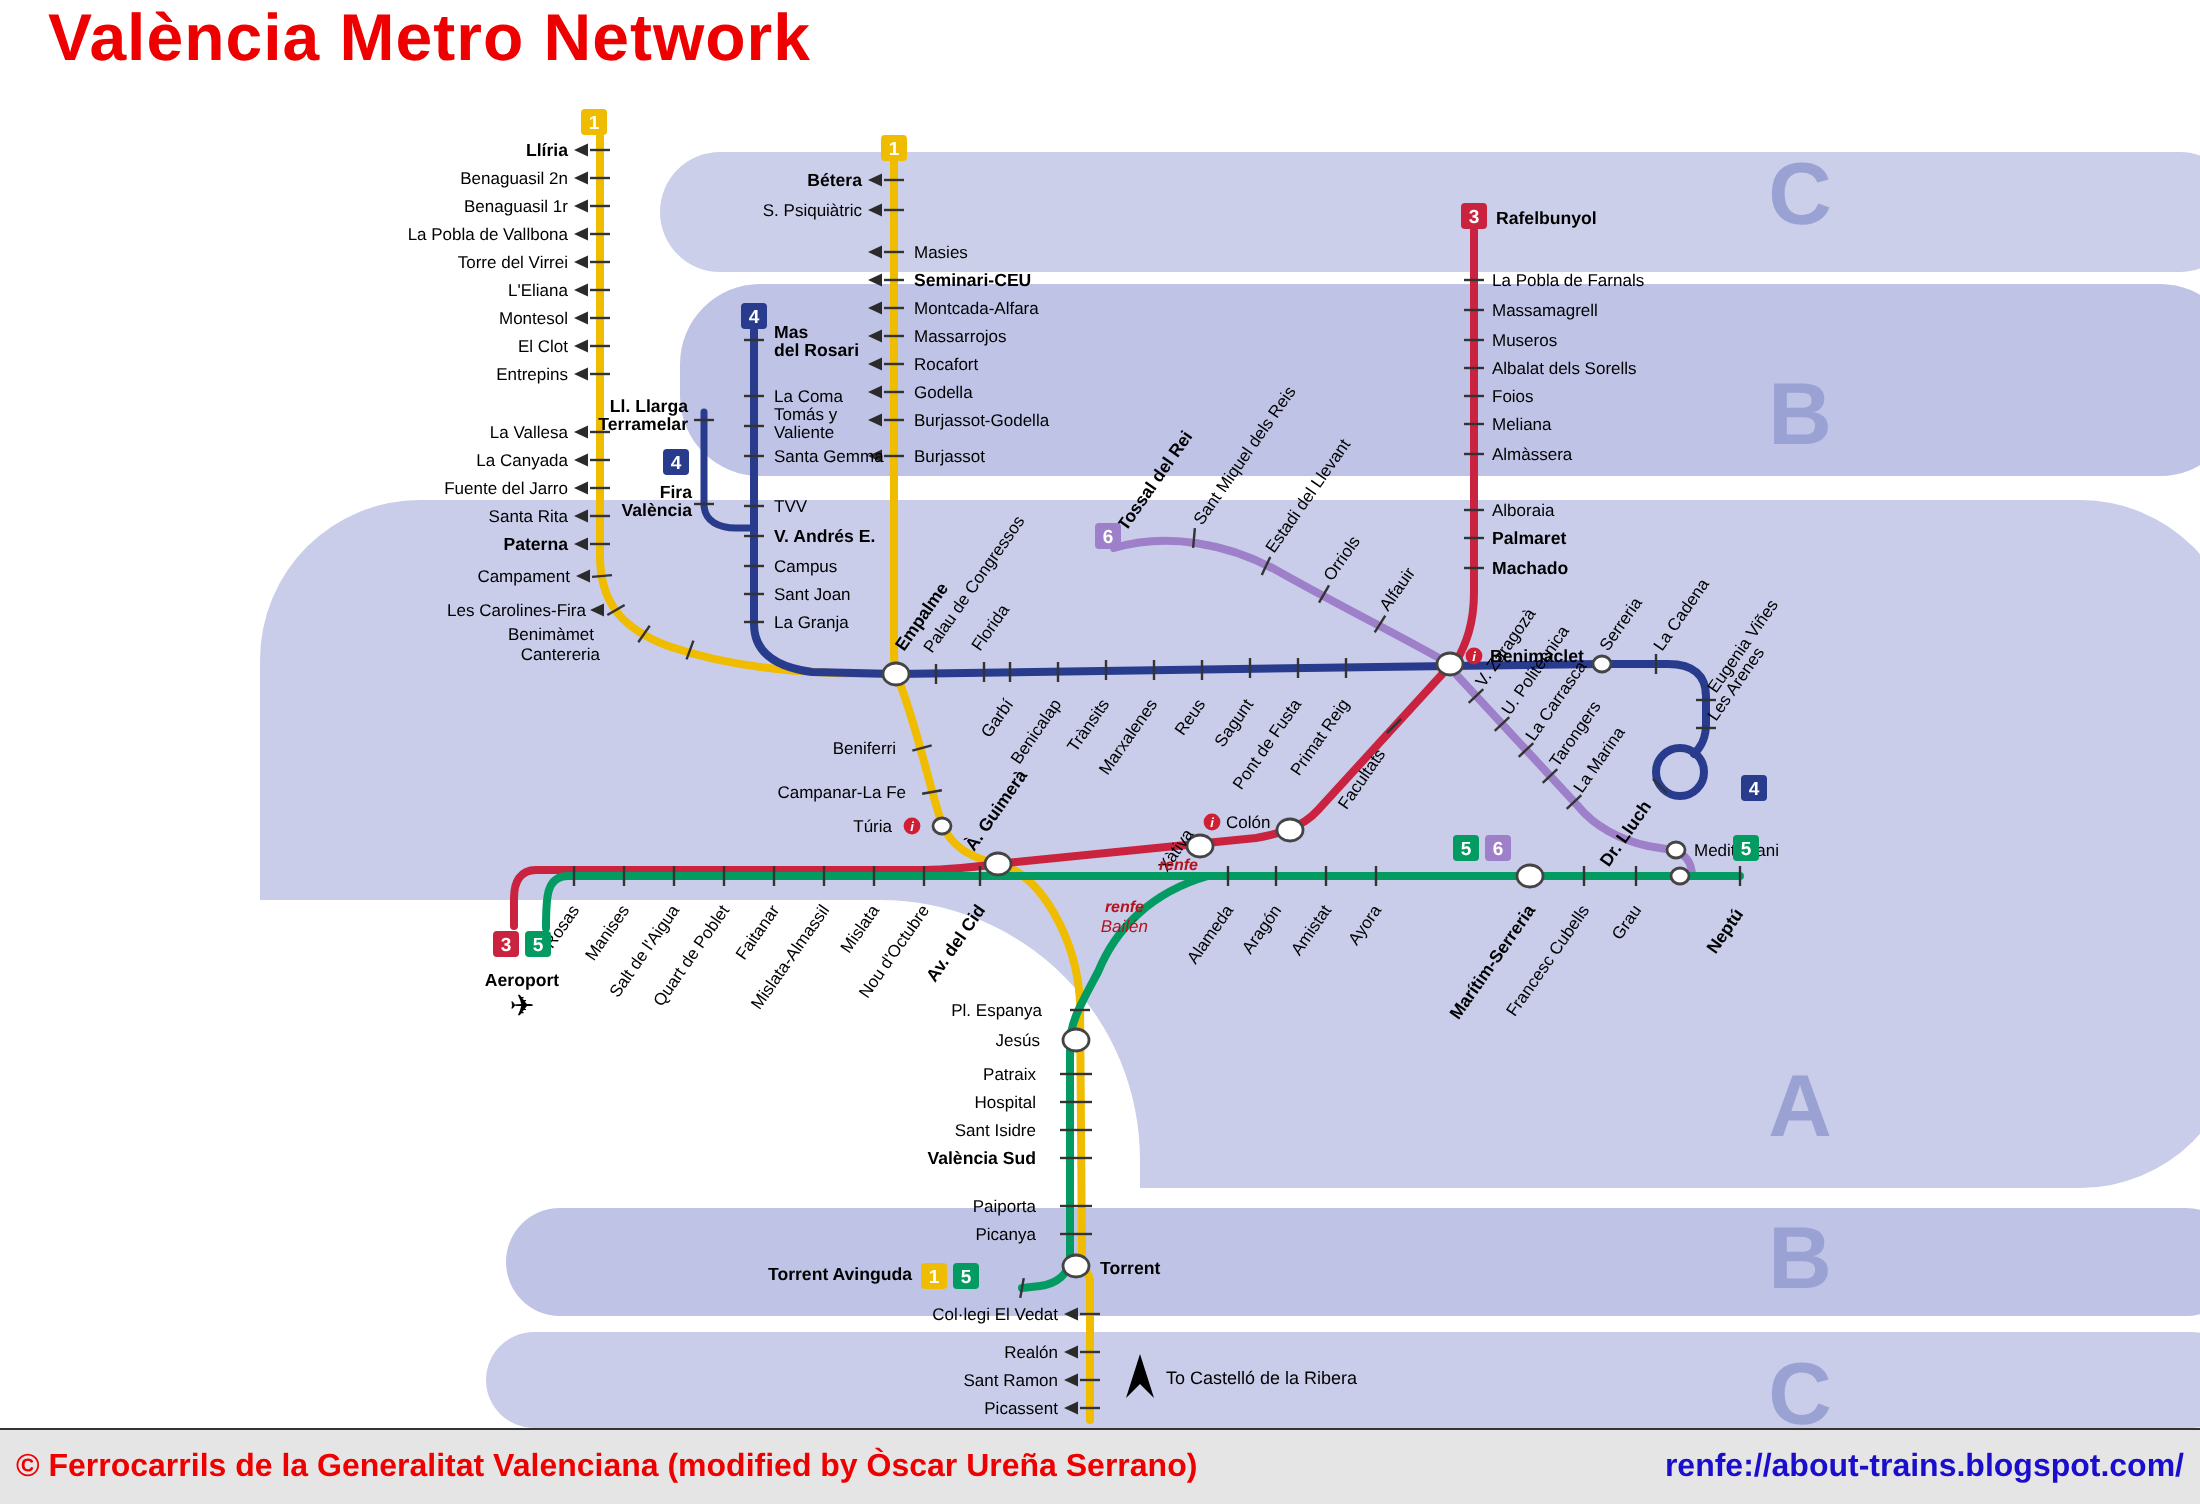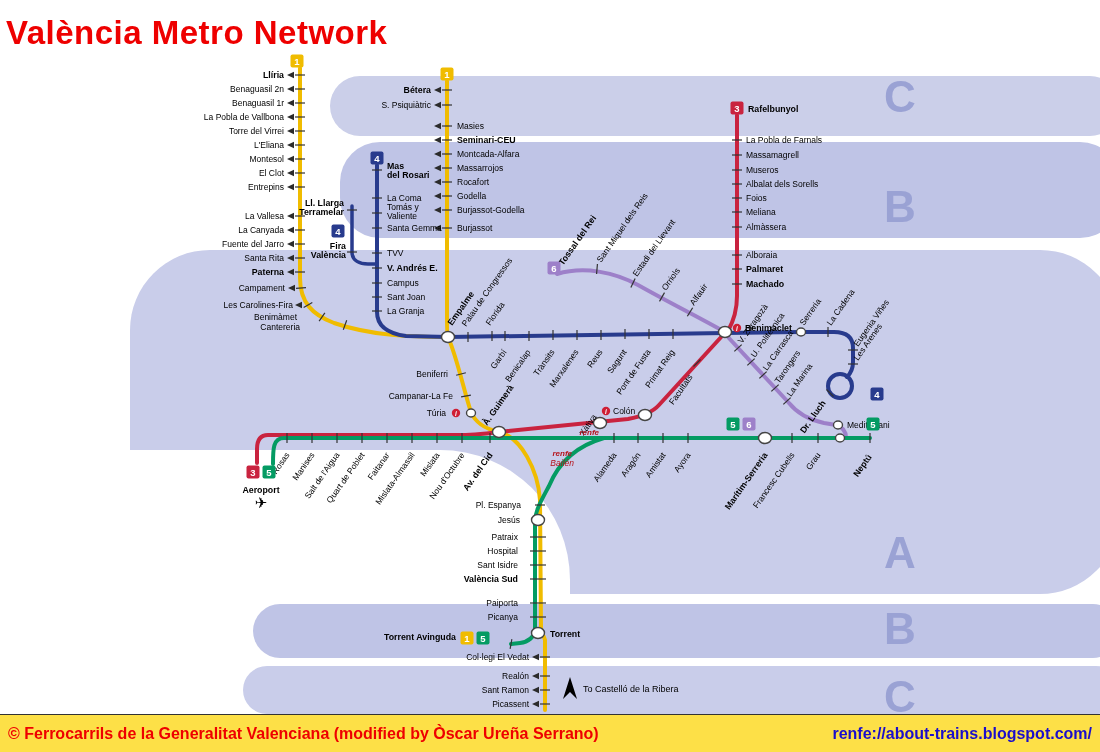--- a/index.html
+++ b/index.html
@@ -1,22 +1,22 @@
 <!DOCTYPE html>
 <html><head>
 <meta charset="utf-8">
 <style>
   html,body{margin:0;padding:0;background:#fff;}
   .page{position:relative;width:1100px;height:752px;background:#fff;overflow:hidden;
         font-family:"Liberation Sans",sans-serif;}
-  .header{position:absolute;top:0;left:0;right:15px;height:52px;display:flex;align-items:flex-end;padding-left:6px;}
+  .header{position:absolute;top:0;left:0;right:15px;height:52px;display:flex;align-items:flex-start;padding-left:24px;}
   .title{font-size:33px;font-weight:bold;color:#ee0000;letter-spacing:0.5px;}
   #map{position:absolute;top:0;left:0;}
   .footer{position:absolute;bottom:0;left:0;right:0;height:37px;display:flex;align-items:center;
-          justify-content:space-between;padding:0 8px;background:#fde047;border-top:1px solid #333;}
+          justify-content:space-between;padding:0 8px;background:#e5e5e5;border-top:1px solid #333;}
   .copyright{font-size:16px;font-weight:bold;color:#ee0000;}
   .url{font-size:16px;font-weight:bold;color:#1a0dcc;text-decoration:none;cursor:pointer;}
   
   text{font-family:"Liberation Sans",sans-serif;}
   .lbl{font-size:8.5px;fill:#000;}
   .lbl.b{font-weight:bold;font-size:8.8px;}
   .tick{stroke:#333;stroke-width:1.2;}
   .stn{fill:#fff;stroke:#444;stroke-width:1.4;}
   .zone{font-size:44px;font-weight:bold;fill:#9aa2d4;}
   .badge{fill:#fff;font-size:9.5px;font-weight:bold;}

